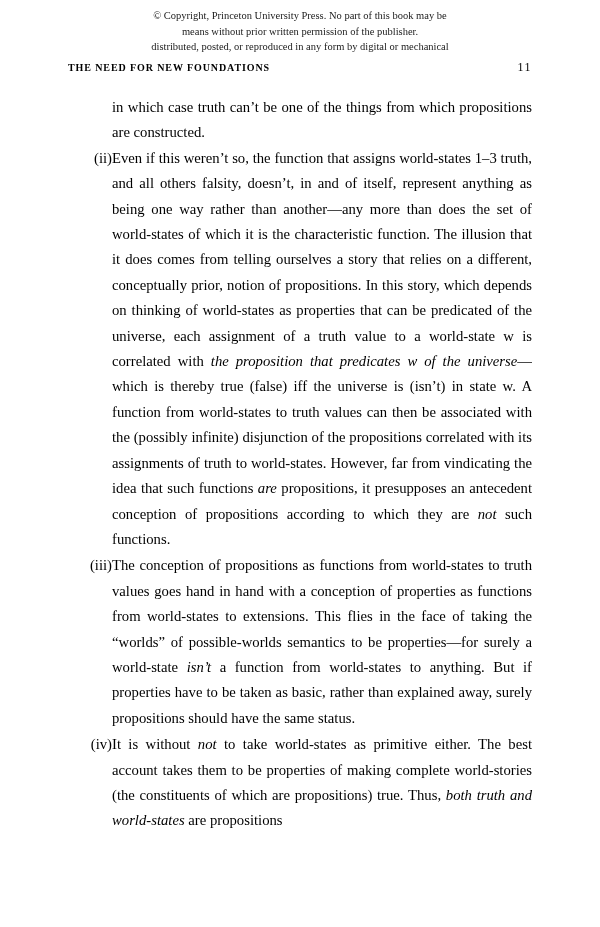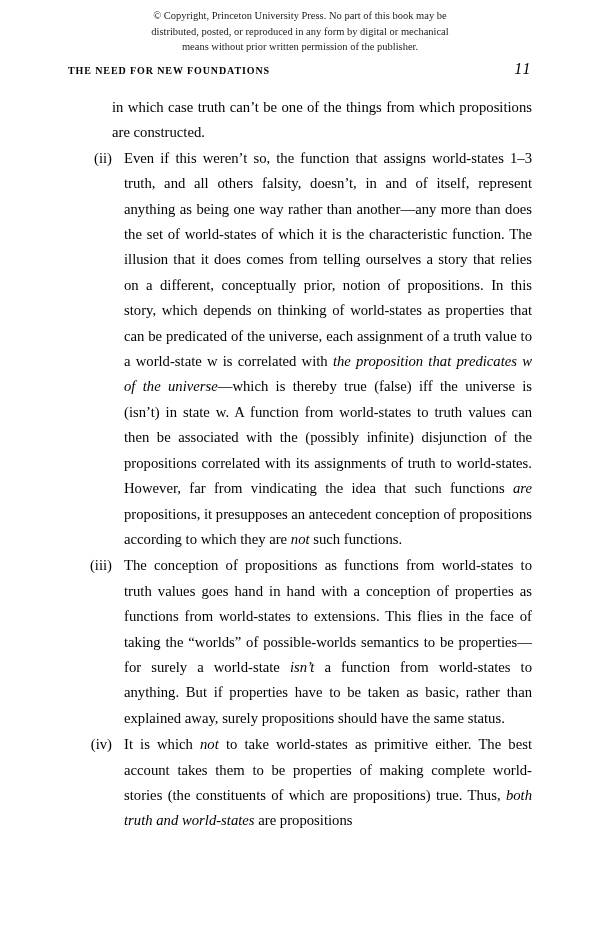--- a/index.html
+++ b/index.html
@@ -45,22 +45,21 @@
     align-items: baseline;
   }
   .runhead-title {
     font-size: 10px;
     letter-spacing: 0.9px;
     font-variant: small-caps;
     text-transform: uppercase;
     font-weight: bold;
   }
   .runhead-page {
-    font-size: 16px;
-    font-style: italic;
+    font-size: 12px;
     letter-spacing: 1.5px;
     text-align: right;
   }
   .body {
     position: absolute;
     top: 95px;
     left: 68px;
     width: 464px;
   }
   .para {
@@ -77,21 +76,20 @@
     padding-left: 12px;
     box-sizing: border-box;
   }
   .ptext {
     flex: 1 1 auto;
     font-size: 14.7px;
     line-height: 25.4px;
     text-align: justify;
     text-justify: inter-word;
     hyphens: manual;
-    margin-left: 12px;
   }
   .ptext.first {
     margin-bottom: 0;
   }
   .p-continuation {
     margin-left: 44px;
     width: 420px;
   }
   .footer {
     position: absolute;
@@ -106,22 +104,22 @@
     font-style: italic;
   }
 </style>
 </head>
 <body>
 
 <div class="page">
 
   <div class="copyright">
     <div>© Copyright, Princeton University Press. No part of this book may be</div>
+    <div>means without prior written permission of the publisher.</div>
     <div>distributed, posted, or reproduced in any form by digital or mechanical</div>
-    <div>means without prior written permission of the publisher.</div>
   </div>
 
   <div class="runhead">
     <div class="runhead-title">The Need for New Foundations</div>
     <div class="runhead-page">11</div>
   </div>
 
   <div class="body">
 
     <div class="ptext p-continuation first">in which case truth can’t be one of the things from which propositions are constructed.</div>
@@ -131,19 +129,19 @@
       <div class="ptext"><span>Even if this weren’t so, the function that assigns world-states 1–3 truth, and all others falsity, doesn’t, in and of itself, represent anything as being one way rather than another—any more than does the set of world-states of which it is the characteristic function. The illusion that it does comes from telling ourselves a story that relies on a different, conceptually prior, notion of propositions. In this story, which depends on thinking of world-states as properties that can be predicated of the universe, each assignment of a truth value to a world-state w is correlated with </span><i>the proposition that predicates w of the universe</i><span>—which is thereby true (false) iff the universe is (isn’t) in state w. A function from world-states to truth values can then be associated with the (possibly infinite) disjunction of the propositions correlated with its assignments of truth to world-states. However, far from vindicating the idea that such functions </span><i>are</i><span> propositions, it presupposes an antecedent conception of propositions according to which they are </span><i>not</i><span> such functions.</span></div>
     </div>
 
     <div class="para">
       <div class="marker">(iii)</div>
       <div class="ptext"><span>The conception of propositions as functions from world-states to truth values goes hand in hand with a conception of properties as functions from world-states to extensions. This flies in the face of taking the “worlds” of possible-worlds semantics to be properties—for surely a world-state </span><i>isn’t</i><span> a function from world-states to anything. But if properties have to be taken as basic, rather than explained away, surely propositions should have the same status.</span></div>
     </div>
 
     <div class="para">
       <div class="marker">(iv)</div>
-      <div class="ptext"><span>It is which </span><i>not</i><span> to take world-states as primitive either. The best account takes them to be properties of making complete world-stories (the constituents of which are propositions) true. Thus, </span><i>both truth and world-states</i><span> are propositions</span></div>
+      <div class="ptext"><span>It is without </span><i>not</i><span> to take world-states as primitive either. The best account takes them to be properties of making complete world-stories (the constituents of which are propositions) true. Thus, </span><i>both truth and world-states</i><span> are propositions</span></div>
     </div>
 
   </div>
 
 
 </div>
 
 </body></html>

